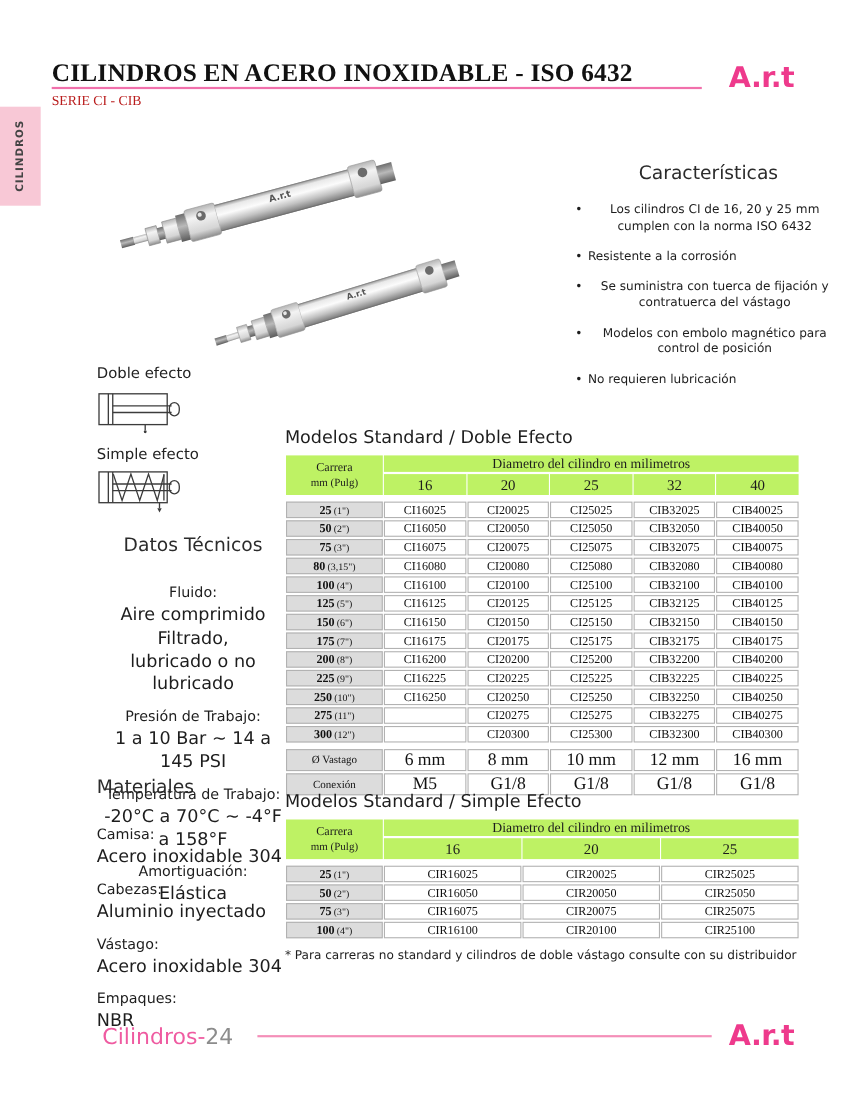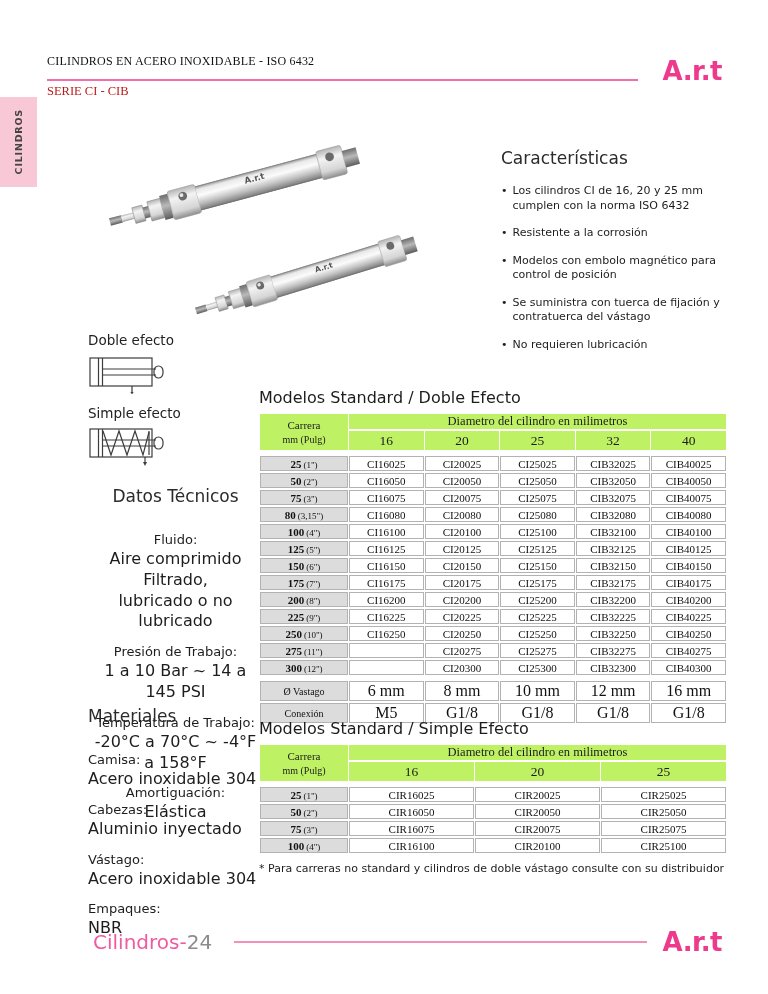--- a/index.html
+++ b/index.html
@@ -4,21 +4,21 @@
 <style>
   * { margin:0; padding:0; box-sizing:border-box; }
   html,body { background:#ffffff; }
   .page {
     position:relative; width:768px; height:994px; background:#ffffff;
     font-family:"DejaVu Sans","Liberation Sans",sans-serif; color:#1c1c1c; overflow:hidden;
   }
   
   .doc-title {
     position:absolute; left:47px; top:54px;
-    font-family:"Liberation Serif",serif; font-weight:normal; font-size:12px; color:#111;
+    font-family:"Liberation Serif",serif; font-weight:bold; font-size:23px; color:#111;
     letter-spacing:0.2px;
   }
   .head-rule { position:absolute; left:47px; top:79px; width:591px; height:2px; background:#f170ab; }
   .doc-subtitle {
     position:absolute; left:47px; top:84px;
     font-family:"Liberation Serif",serif; font-size:12.5px; color:#b91c1c;
   }
   .brand-logo {
     position:absolute; right:46px; top:56px;
     font-size:26px; font-weight:bold; color:#ee3a8c; letter-spacing:-0.5px;
@@ -28,21 +28,21 @@
     position:absolute; left:0; top:97px; width:37px; height:90px; background:#f8c8d6;
     display:flex; align-items:center; justify-content:center;
   }
   .side-tab span {
     writing-mode:vertical-rl; transform:rotate(180deg);
     font-size:9.5px; font-weight:bold; letter-spacing:0.8px; color:#444;
   }
   
   .product-photo { position:absolute; left:88px; top:126px; }
   
-  .caracteristicas { position:absolute; left:501px; top:148px; width:242px; }
+  .caracteristicas { position:absolute; left:523px; top:148px; width:242px;text-align:center; }
   .sec-title { font-size:17px; color:#2b2b2b; }
   .caracteristicas .sec-title { margin-bottom:16px; }
   .bullet { display:flex; gap:5px; font-size:11px; line-height:1.32; color:#1d1d1d; margin-bottom:13px; }
   .bullet .dot { flex:0 0 auto; }
   .bullet .dot::before { content:"•"; }
   
   .eff-label { position:absolute; left:88px; font-size:13.5px; color:#222; }
   .schematic { position:absolute; left:88px; }
   .schematic line, .schematic rect, .schematic polyline, .schematic path { stroke:#3c3c3c; stroke-width:1.2; fill:none; }
   .datos { position:absolute; left:88px; top:486px; width:175px;text-align:center; }
@@ -142,25 +142,25 @@
     <div class="bullet">
         <span class="dot"></span>
         <span>Los cilindros CI de 16, 20 y 25 mm cumplen con la norma ISO 6432</span>
       </div>
     <div class="bullet">
         <span class="dot"></span>
         <span>Resistente a la corrosión</span>
       </div>
     <div class="bullet">
         <span class="dot"></span>
-        <span>Modelos con embolo magnético para control de posición</span>
+        <span>Se suministra con tuerca de fijación y contratuerca del vástago</span>
       </div>
     <div class="bullet">
         <span class="dot"></span>
-        <span>Se suministra con tuerca de fijación y contratuerca del vástago</span>
+        <span>Modelos con embolo magnético para control de posición</span>
       </div>
     <div class="bullet">
         <span class="dot"></span>
         <span>No requieren lubricación</span>
       </div>
   </div>
 
   <div class="eff-label" style="top:332px">Doble efecto</div>
   <svg class="schematic" style="top:352px" width="80" height="46" viewBox="0 0 80 46" aria-hidden="true">
     <rect x="2" y="6" width="62" height="28" stroke-width="1.4"></rect>

